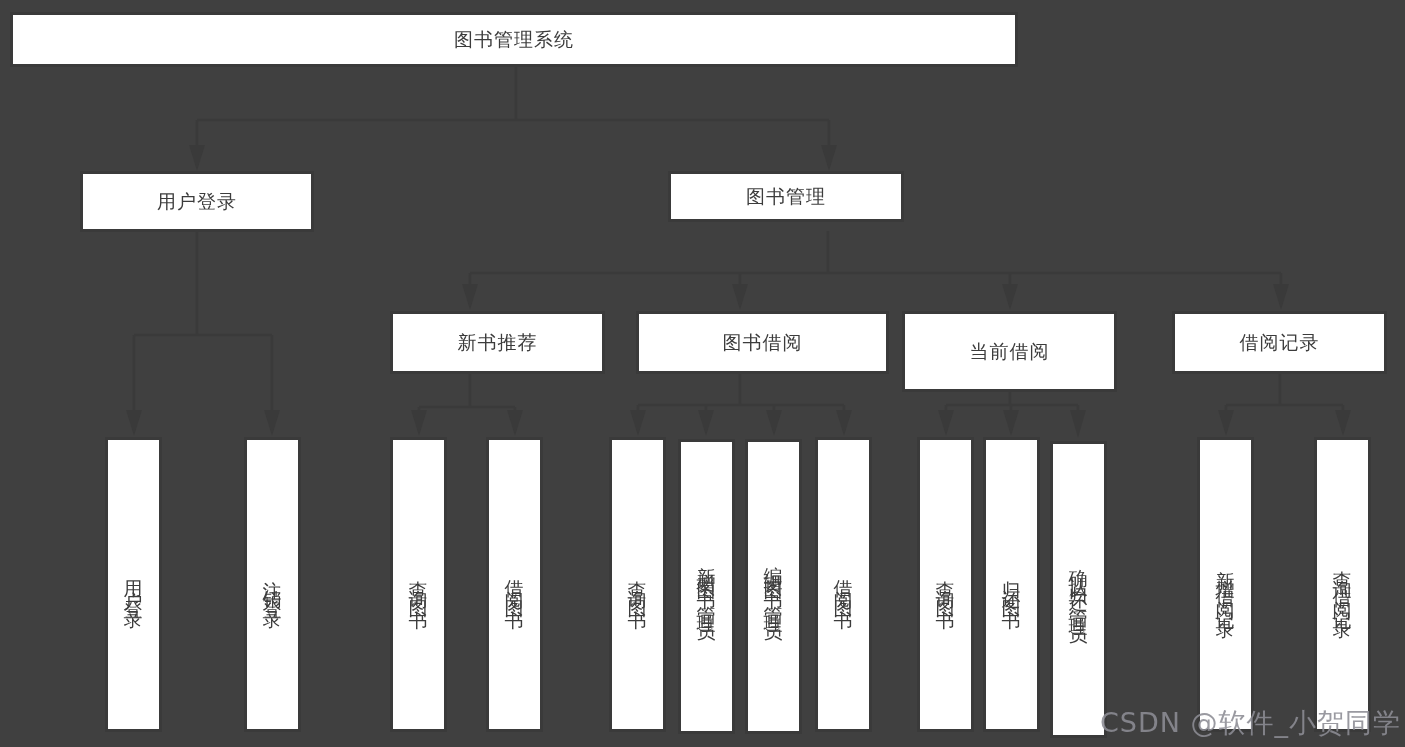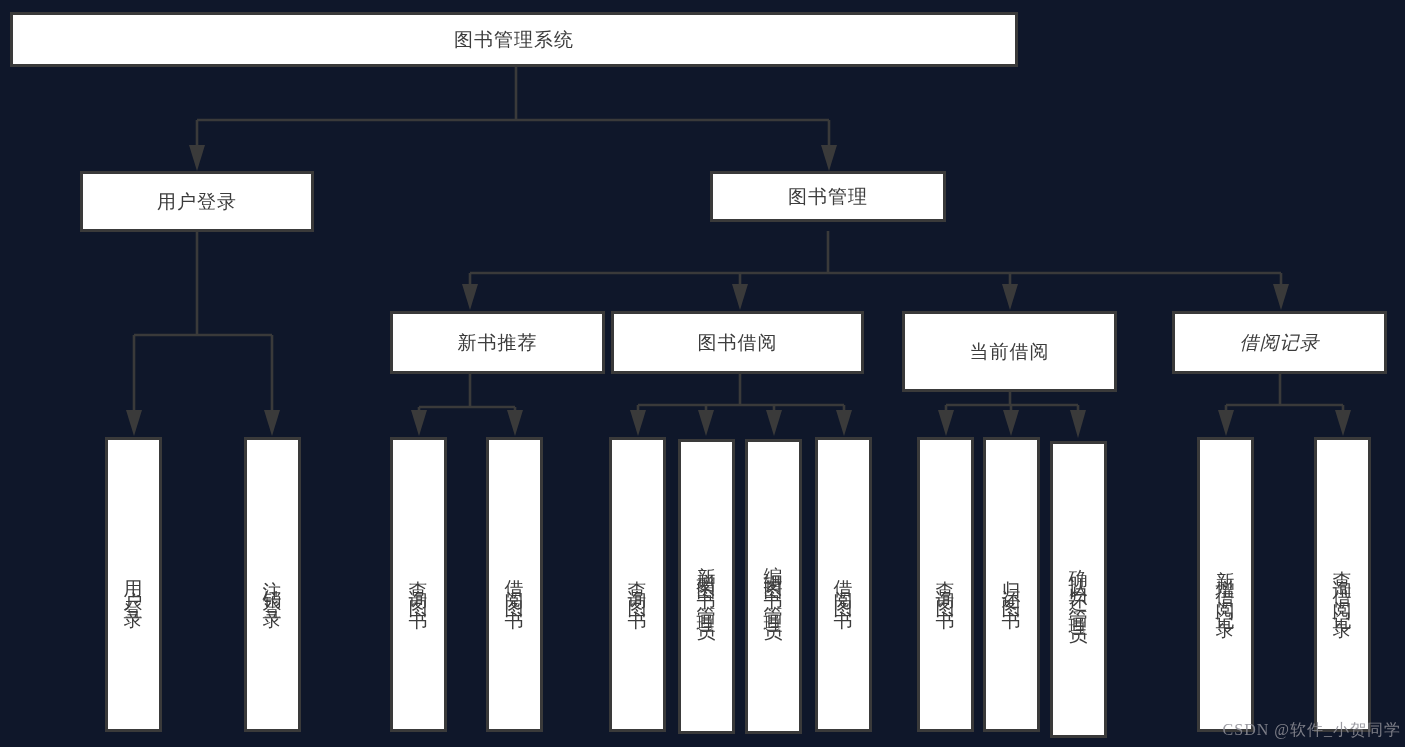--- a/index.html
+++ b/index.html
@@ -5,21 +5,21 @@
   html, body {
     margin: 0;
     padding: 0;
     background: #ffffff;
     font-family: "DejaVu Sans", "Liberation Sans", sans-serif;
   }
   #stage {
     position: relative;
     width: 1405px;
     height: 747px;
-    background: #0f172a;
+    background: #404040;
     overflow: hidden;
   }
   #connectors {
     position: absolute;
     left: 0; top: 0;
     width: 1405px;
     height: 747px;
   }
   .box {
     position: absolute;
@@ -40,26 +40,25 @@
     text-orientation: mixed;
     letter-spacing: 10px;
     line-height: 1;
     font-size: 19px;
   }
   .vbox.long { letter-spacing: 8px; }
   #watermark {
     position: absolute;
     right: 4px;
     bottom: 6px;
-    font-size: 16px;
+    font-size: 27px;
     color: rgba(140, 140, 148, 0.88);
     letter-spacing: 1px;
     white-space: nowrap;
     z-index: 5;
-    font-family: Liberation Serif, serif;
   }
   .line { stroke: #3a3a3a; stroke-width: 2.6; fill: none; }
   .arrow { fill: #3a3a3a; stroke: none; }
 </style>
 </head>
 <body>
 
 <div id="stage">
 
   <svg id="connectors" viewBox="0 0 1405 747" xmlns="http://www.w3.org/2000/svg">
@@ -94,26 +93,26 @@
     <polygon class="arrow" points="1070,410 1086,410 1078,438"></polygon>
 
     <path class="line" d="M1280 373 V405 M1226 405 H1343 M1226 405 V414 M1343 405 V414"></path>
     <polygon class="arrow" points="1218,410 1234,410 1226,436"></polygon>
     <polygon class="arrow" points="1335,410 1351,410 1343,436"></polygon>
   </svg>
 
   <div class="box hbox" style="left:10px; top:12px; width:1008px; height:55px;">图书管理系统</div>
 
   <div class="box hbox" style="left:80px; top:171px; width:234px; height:61px;">用户登录</div>
-  <div class="box hbox" style="left:710px; top:171px; width:236px; height:51px;">图书管理</div>
+  <div class="box hbox" style="left:668px; top:171px; width:236px; height:51px;">图书管理</div>
 
   <div class="box hbox" style="left:362px; top:311px; width:215px; height:63px;margin-left:28px;">新书推荐</div>
-  <div class="box hbox" style="left:611px; top:311px; width:253px; height:63px;">图书借阅</div>
+  <div class="box hbox" style="left:636px; top:311px; width:253px; height:63px;">图书借阅</div>
   <div class="box hbox" style="left:902px; top:311px; width:215px; height:81px;">当前借阅</div>
-  <div class="box hbox" style="left:1172px; top:311px; width:215px; height:63px;font-style:italic;">借阅记录</div>
+  <div class="box hbox" style="left:1172px; top:311px; width:215px; height:63px;">借阅记录</div>
 
   <div class="box vbox" style="left:105px; top:437px; width:57px; height:295px;">用户登录</div>
   <div class="box vbox" style="left:244px; top:437px; width:57px; height:295px;">注销登录</div>
 
   <div class="box vbox" style="left:390px; top:437px; width:57px; height:295px;">查询图书</div>
   <div class="box vbox" style="left:486px; top:437px; width:57px; height:295px;">借阅图书</div>
 
   <div class="box vbox" style="left:609px; top:437px; width:57px; height:295px;">查询图书</div>
   <div class="box vbox long" style="left:678px; top:439px; width:57px; height:295px;">新增图书（管理员）</div>
   <div class="box vbox long" style="left:745px; top:439px; width:57px; height:295px;">编辑图书（管理员）</div>

